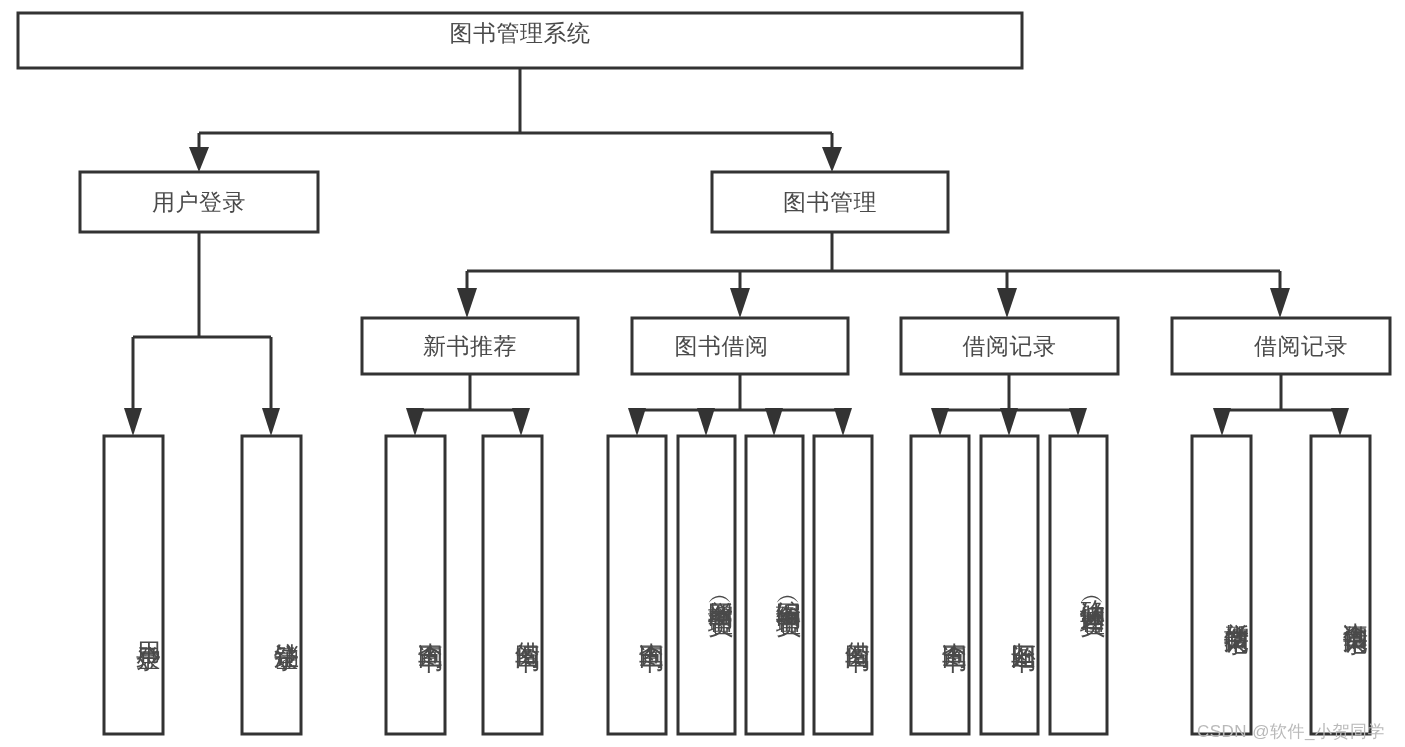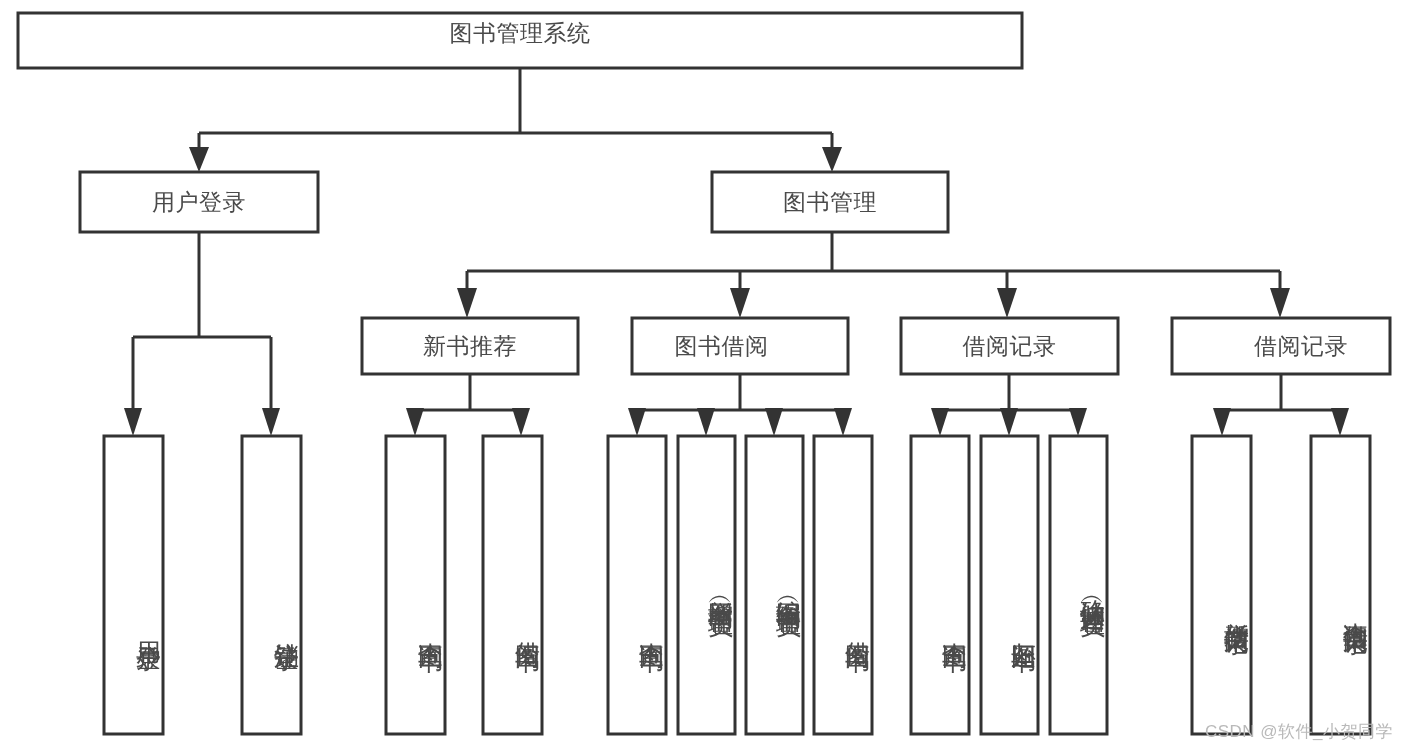--- a/index.html
+++ b/index.html
@@ -61,21 +61,21 @@
     text-orientation: upright;
     font-size: 25px;
     line-height: 1.12;
     letter-spacing: 2px;
     align-items: flex-start;
     padding-top: 4px;
     white-space: pre;
   }
   .watermark {
     position: absolute;
-    right: 12px;
+    right: 20px;
     bottom: 4px;
     font-size: 17px;
     color: #b9b9b9;
     font-family: "Liberation Sans", "DejaVu Sans", sans-serif;
     letter-spacing: 0.5px;
     white-space: nowrap;
   }
 </style>
 </head>
 <body>

